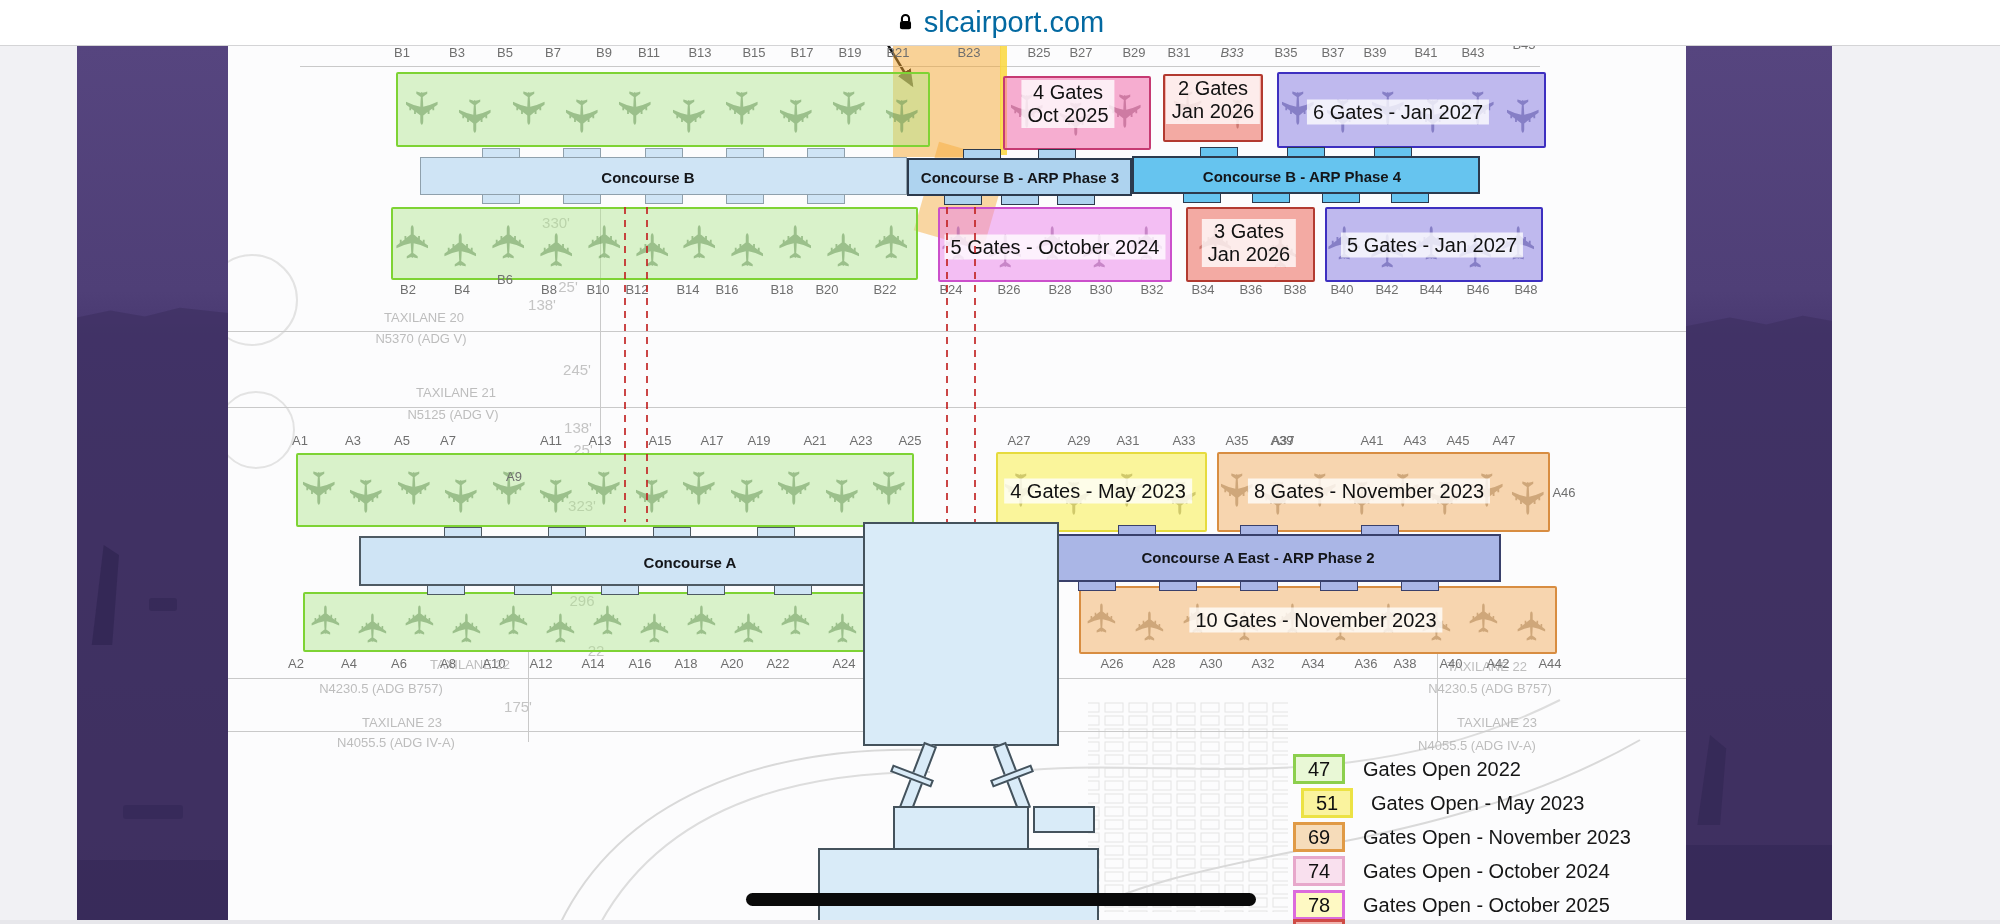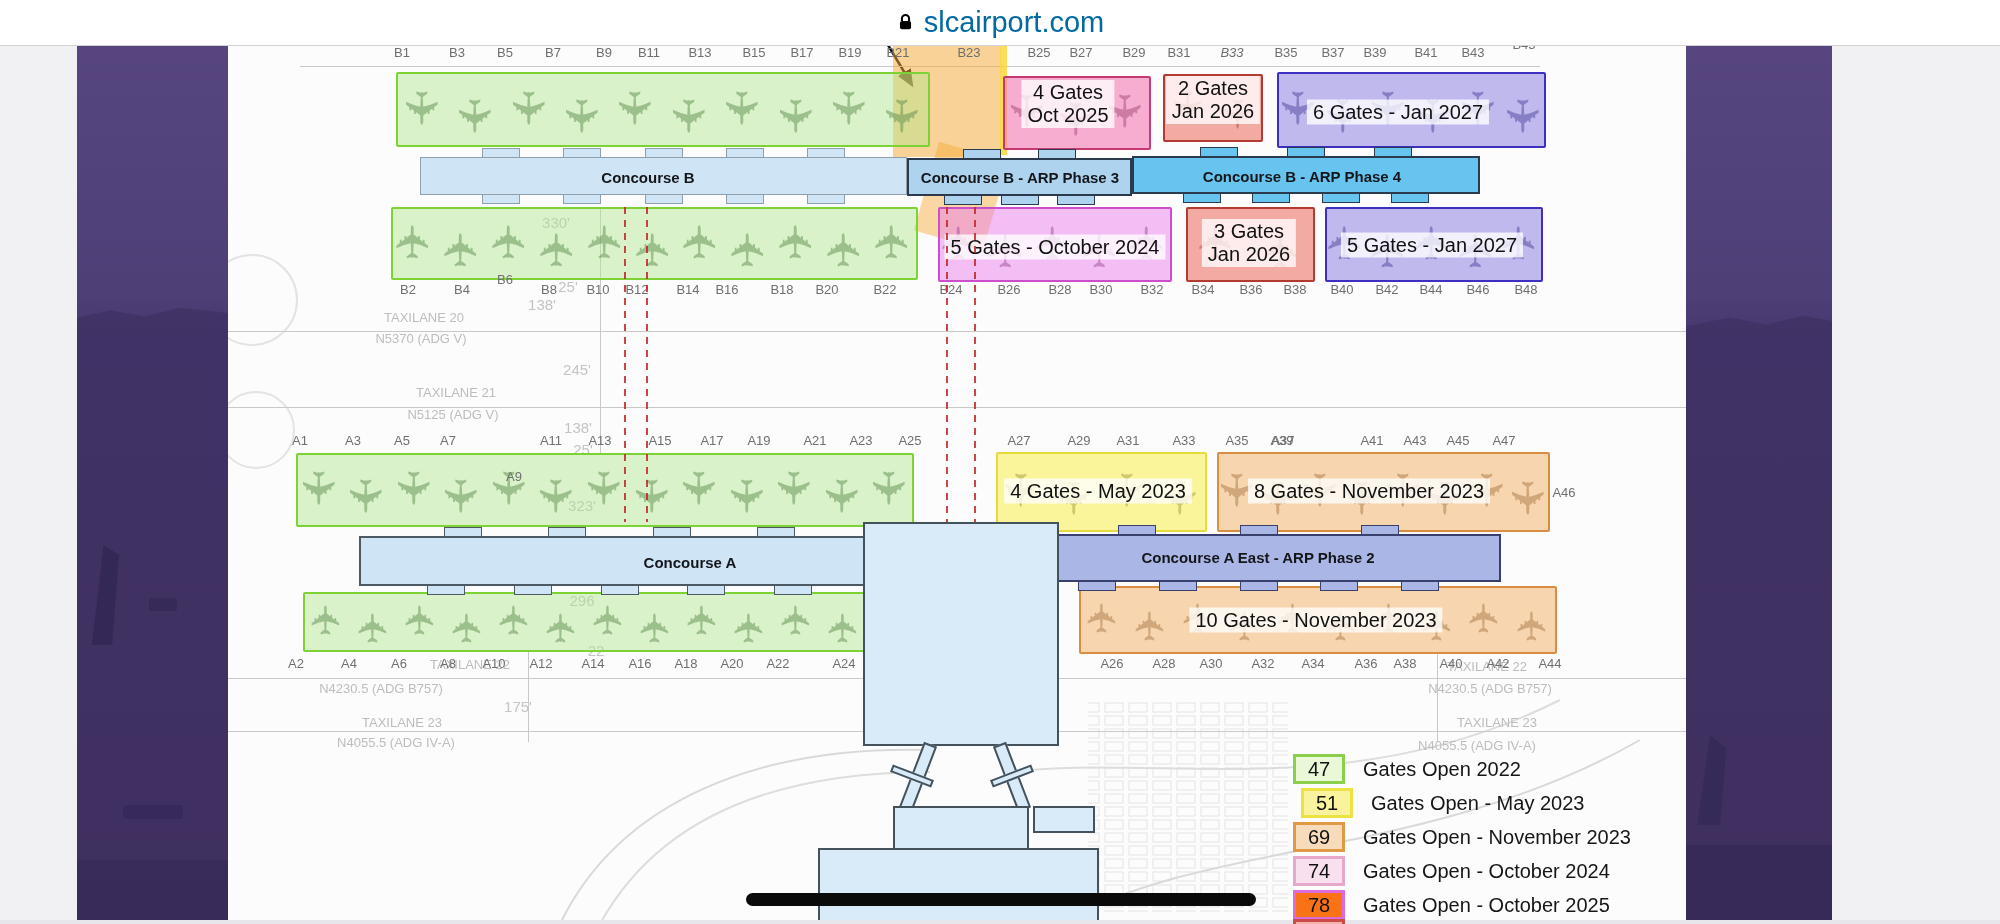--- a/index.html
+++ b/index.html
@@ -413,21 +413,21 @@
       </div>
       <div class="legend-row" style="left: 1293px; top: 822px;">
         <div class="swatch" style="border-color: rgb(224, 154, 70); background: rgb(246, 220, 186);">69</div>
         <div class="legend-label">Gates Open - November 2023</div>
       </div>
       <div class="legend-row" style="left: 1293px; top: 856px;">
         <div class="swatch" style="border-color: rgb(231, 168, 203); background: rgb(249, 224, 238);">74</div>
         <div class="legend-label">Gates Open - October 2024</div>
       </div>
       <div class="legend-row" style="left: 1293px; top: 890px;">
-        <div class="swatch" style="border-color: rgb(220, 107, 220); background: #f97316;">78</div>
+        <div class="swatch" style="border-color: rgb(220, 107, 220); background: #fef9c3;">78</div>
         <div class="legend-label">Gates Open - October 2025</div>
       </div>
     </div>
   <div id="partialswatch" style="border-top: 3px solid rgb(207, 75, 69); border-right: 3px solid rgb(207, 75, 69); border-bottom: none; border-left: 3px solid rgb(207, 75, 69); border-image: initial; background: rgb(240, 180, 175);"></div>
 
   <div id="bottomedge"></div>
   <div id="homebar"></div>
 
   <div id="addressbar">
     <svg width="19" height="19" viewBox="0 0 24 24">

